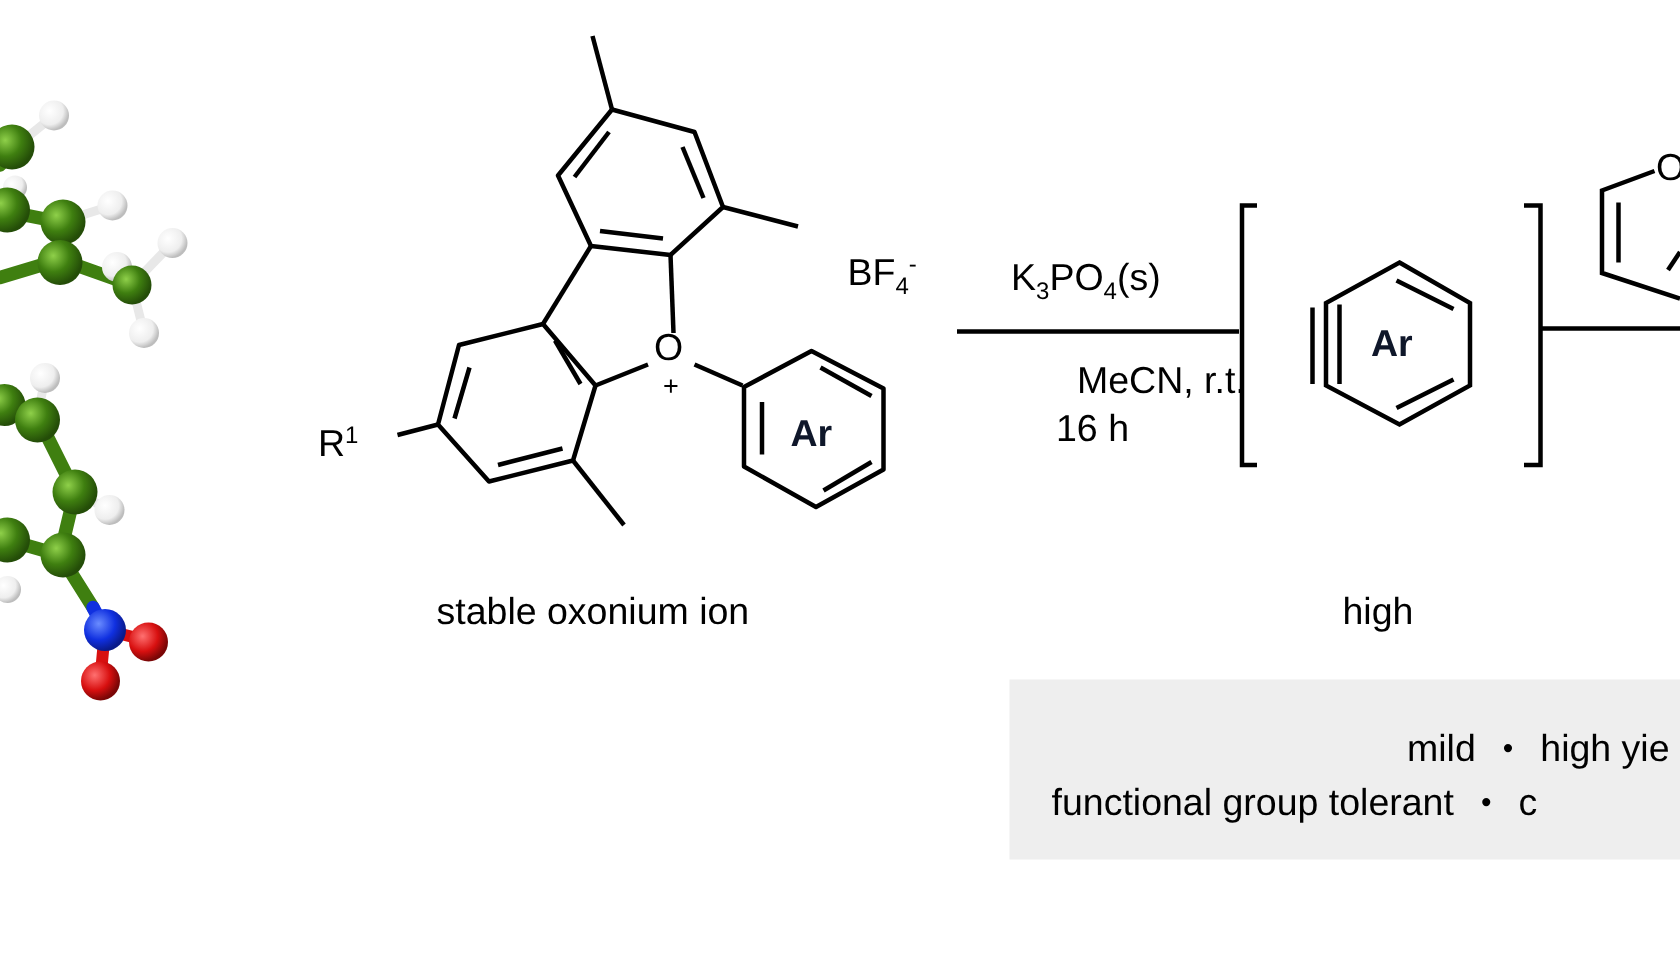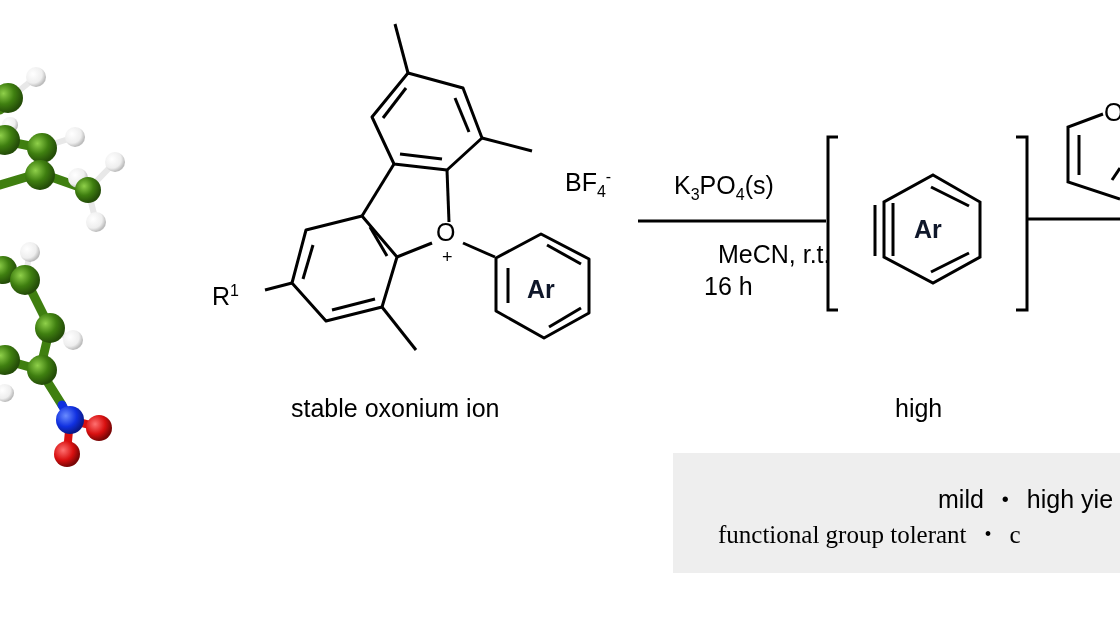--- a/index.html
+++ b/index.html
@@ -153,16 +153,16 @@
 <div class="lbl" style="left:704px;top:272px;text-align:right;">16 h</div>
 
 <div class="lbl ar" style="left:914px;top:215px;">Ar</div>
 <div class="lbl" style="left:895px;top:394px;">high</div>
 <div class="lbl" style="left:1104px;top:98px;">O</div>
 
 <div class="features">
   <div class="feat-line" style="left:232px;top:32px;margin-left:33px;">
     <span>mild</span><span class="bullet">•</span><span>high yie</span>
   </div>
-  <div class="feat-line" style="left:45px;top:68px;font-family:Liberation Serif, serif;">
+  <div class="feat-line" style="left:28px;top:68px;">
     <span>functional group tolerant</span><span class="bullet">•</span><span>c</span>
   </div>
 </div>
 
 </body></html>

